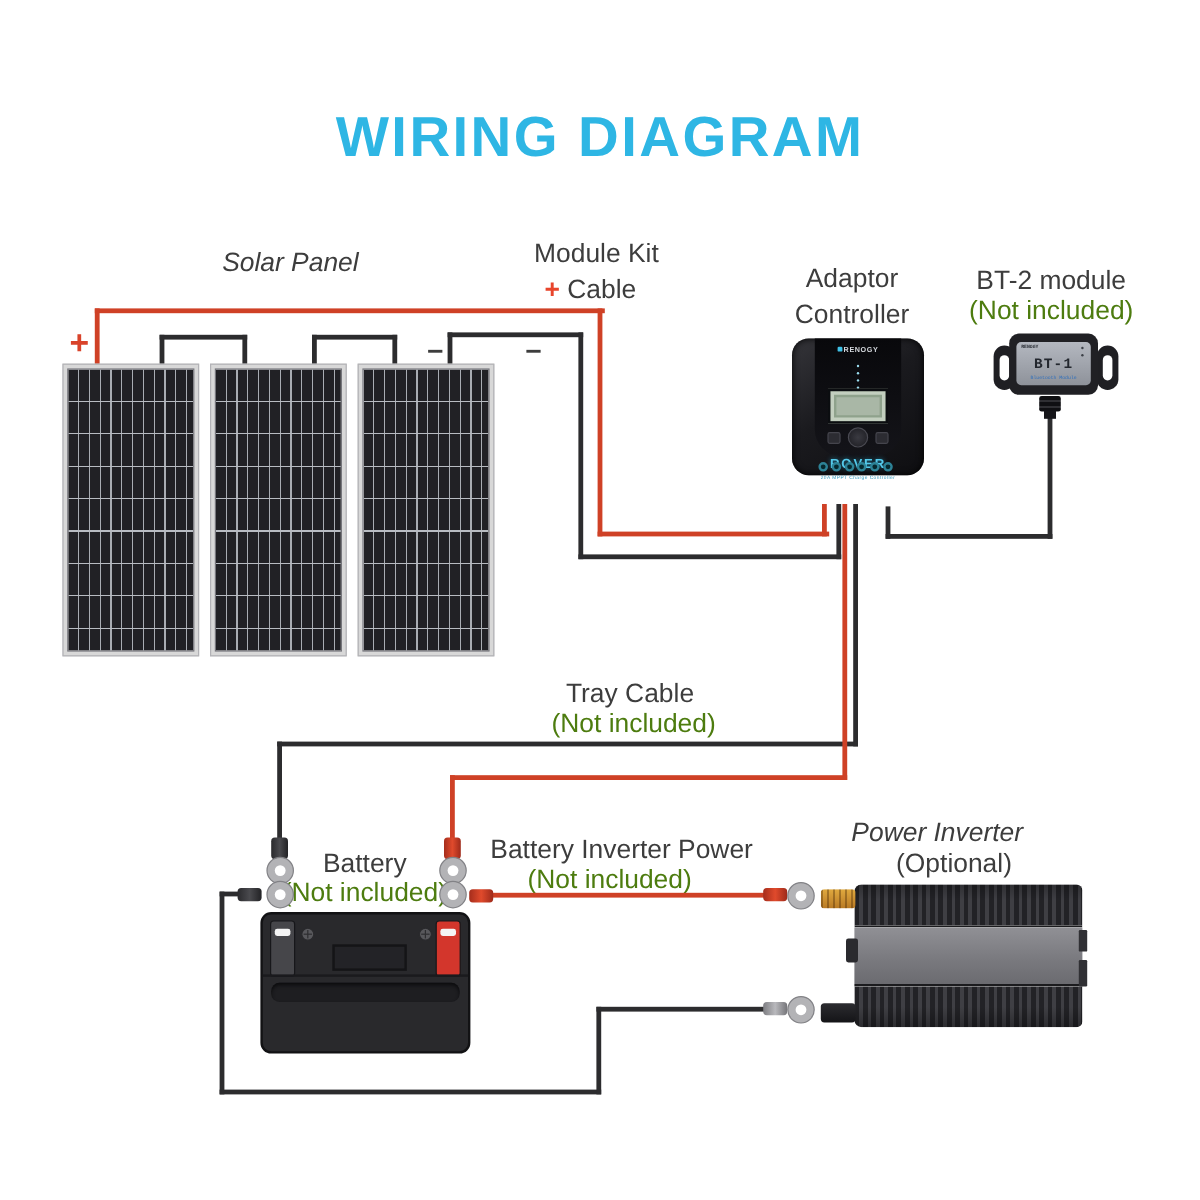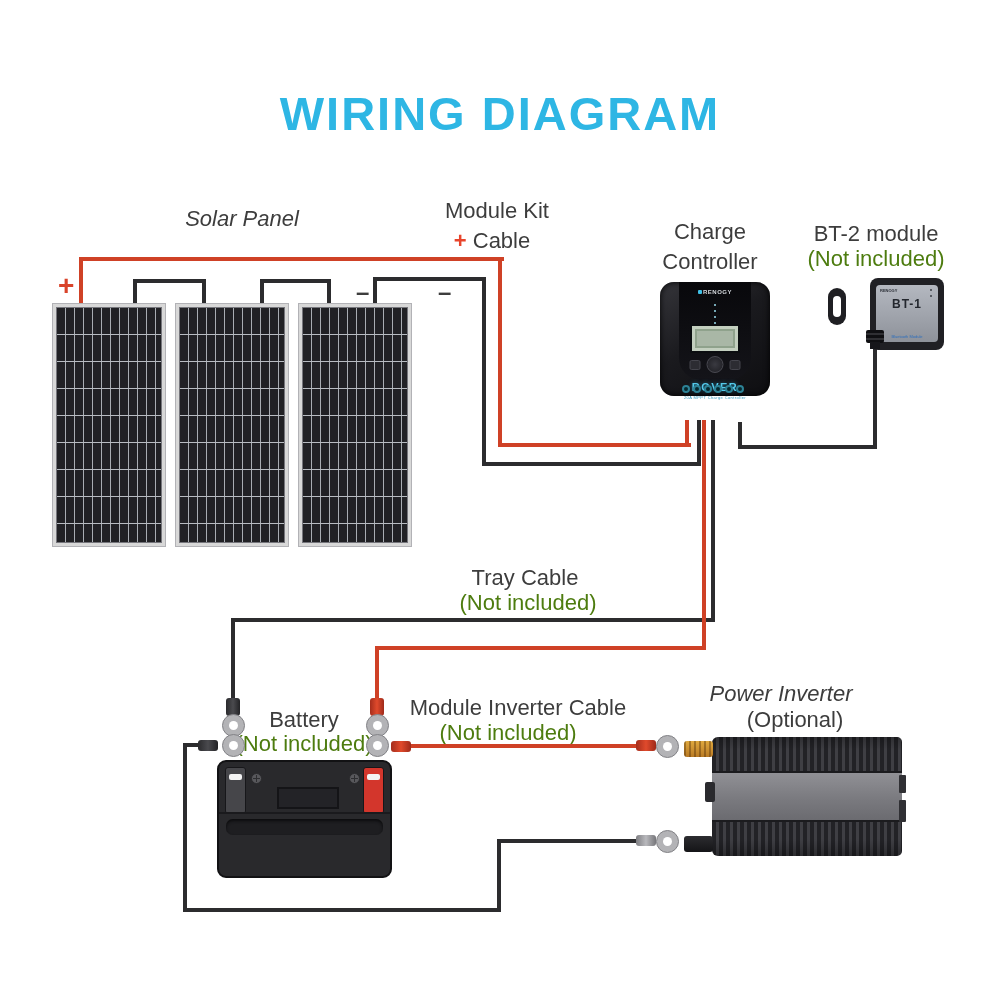--- a/index.html
+++ b/index.html
@@ -56,22 +56,22 @@
              color:#2e97bd;letter-spacing:.4px;}
   .terms{position:absolute;left:22px;bottom:3px;width:62px;display:flex;justify-content:space-between;}
   .term{width:8px;height:8px;border-radius:50%;background:#06282e;border:2px solid #2d8296;
         box-sizing:border-box;}
 
   
   .bt1-tab{position:absolute;top:288px;width:18px;height:37px;background:#1f1f23;
            border-radius:9px;z-index:2;}
   .bt1-tab::after{content:"";position:absolute;left:5px;top:8px;width:8px;height:21px;
                   background:#fff;border-radius:4px;}
-  .bt1-body{position:absolute;left:870px;top:278px;width:74px;height:72px;background:#202024;
-            border-radius:8px;z-index:3;}
+  .bt1-body{position:absolute;left:841px;top:278px;width:74px;height:51px;background:#202024;
+            border-radius:8px;z-index:3;font-family:Liberation Mono, monospace;}
   .bt1-plate{position:absolute;left:6px;right:6px;top:7px;bottom:8px;border-radius:4px;
              background:linear-gradient(#b4b8c0,#8e929a);}
   .bt1-label{position:absolute;top:12px;width:100%;text-align:center;font-size:12px;
              font-weight:bold;letter-spacing:1px;color:#23272e;}
   .bt1-brand{position:absolute;left:4px;top:3px;font-size:4px;color:#2a2e36;font-weight:bold;}
   .bt1-sub{position:absolute;bottom:3px;width:100%;text-align:center;font-size:4px;color:#2e6fbd;}
   .bt1-led{position:absolute;width:2px;height:2px;border-radius:50%;background:#3b3f46;}
   .bt1-conn{position:absolute;left:866px;top:330px;width:18px;height:13px;z-index:3;
             background:repeating-linear-gradient(180deg,#0f0f12 0 3px,#2f2f33 3px 5px);
             border-radius:2px;}
@@ -169,33 +169,33 @@
   <div class="w blk" style="left:497px;top:839px;width:4px;height:73px;"></div>
   <div class="w blk" style="left:497px;top:839px;width:141px;height:4px;"></div>
 
   <div class="w red" style="left:410px;top:744px;width:228px;height:4px;"></div>
 
   <div class="lbl" style="left:242px;top:206px;font-style:italic;">Solar Panel</div>
 
   <div class="lbl" style="left:497px;top:198px;">Module Kit</div>
   <div class="lbl" style="left:492px;top:228px;"><span class="plus">+</span> <span>Cable</span></div>
 
-  <div class="lbl" style="left:710px;top:219px;">Charge</div>
+  <div class="lbl" style="left:710px;top:219px;">Adaptor</div>
   <div class="lbl" style="left:710px;top:249px;">Controller</div>
 
   <div class="lbl" style="left:876px;top:221px;">BT-2 module</div>
   <div class="lbl red" style="left:876px;top:246px;">(Not included)</div>
 
   <div class="lbl" style="left:525px;top:565px;">Tray Cable</div>
   <div class="lbl red" style="left:528px;top:590px;">(Not included)</div>
 
   <div class="lbl" style="left:304px;top:707px;">Battery</div>
   <div class="lbl red" style="left:304px;top:731px;">(Not included)</div>
 
-  <div class="lbl" style="left:518px;top:695px;">Module Inverter Cable</div>
+  <div class="lbl" style="left:518px;top:695px;">Battery Inverter Power</div>
   <div class="lbl red" style="left:508px;top:720px;">(Not included)</div>
 
   <div class="lbl" style="left:781px;top:681px;font-style:italic;">Power Inverter</div>
   <div class="lbl" style="left:795px;top:707px;">(Optional)</div>
 
   <div class="pol red" style="left:58px;top:270px;">+</div>
   <div class="pol" style="left:356px;top:278px;">–</div>
   <div class="pol" style="left:438px;top:278px;">–</div>
 
   <div class="panel" style="left:52px;">

